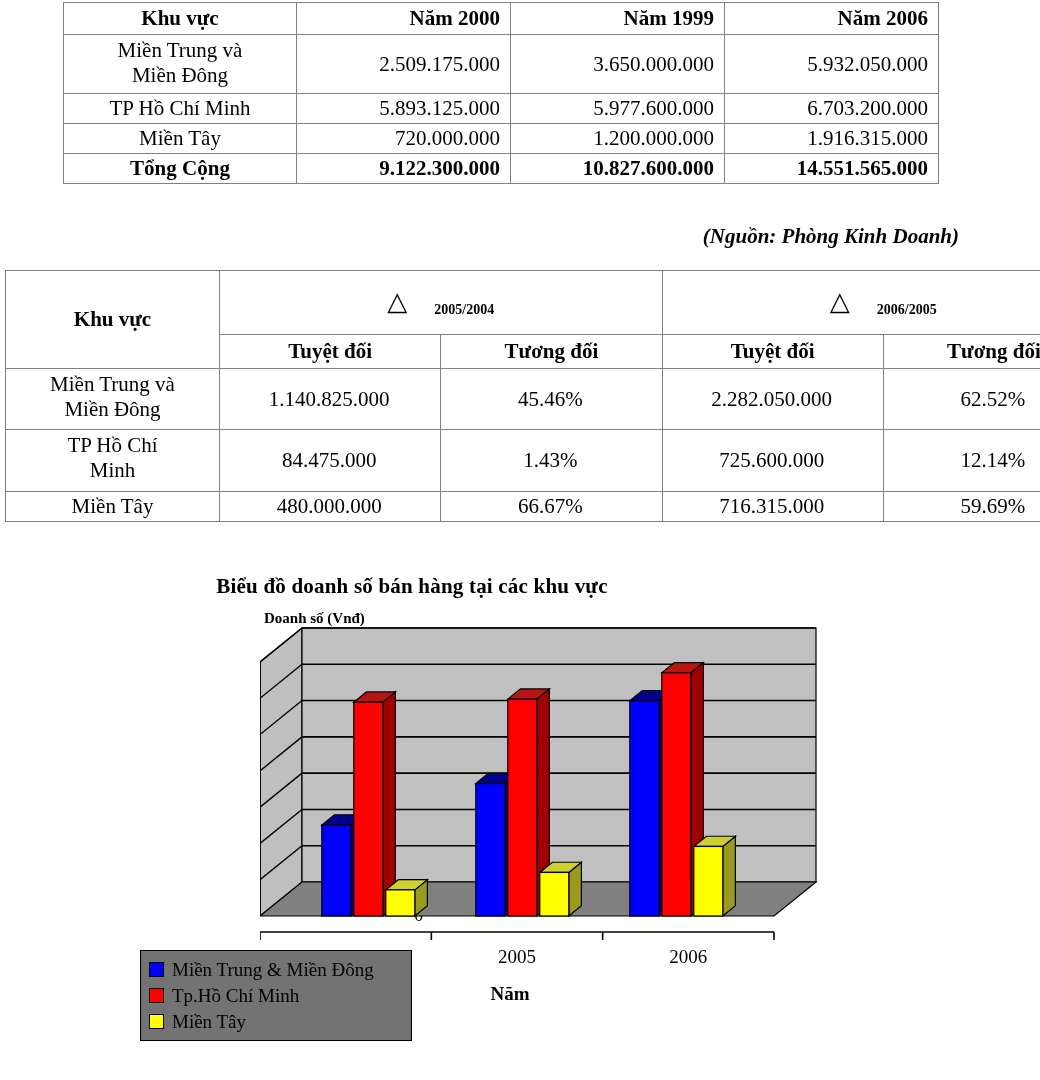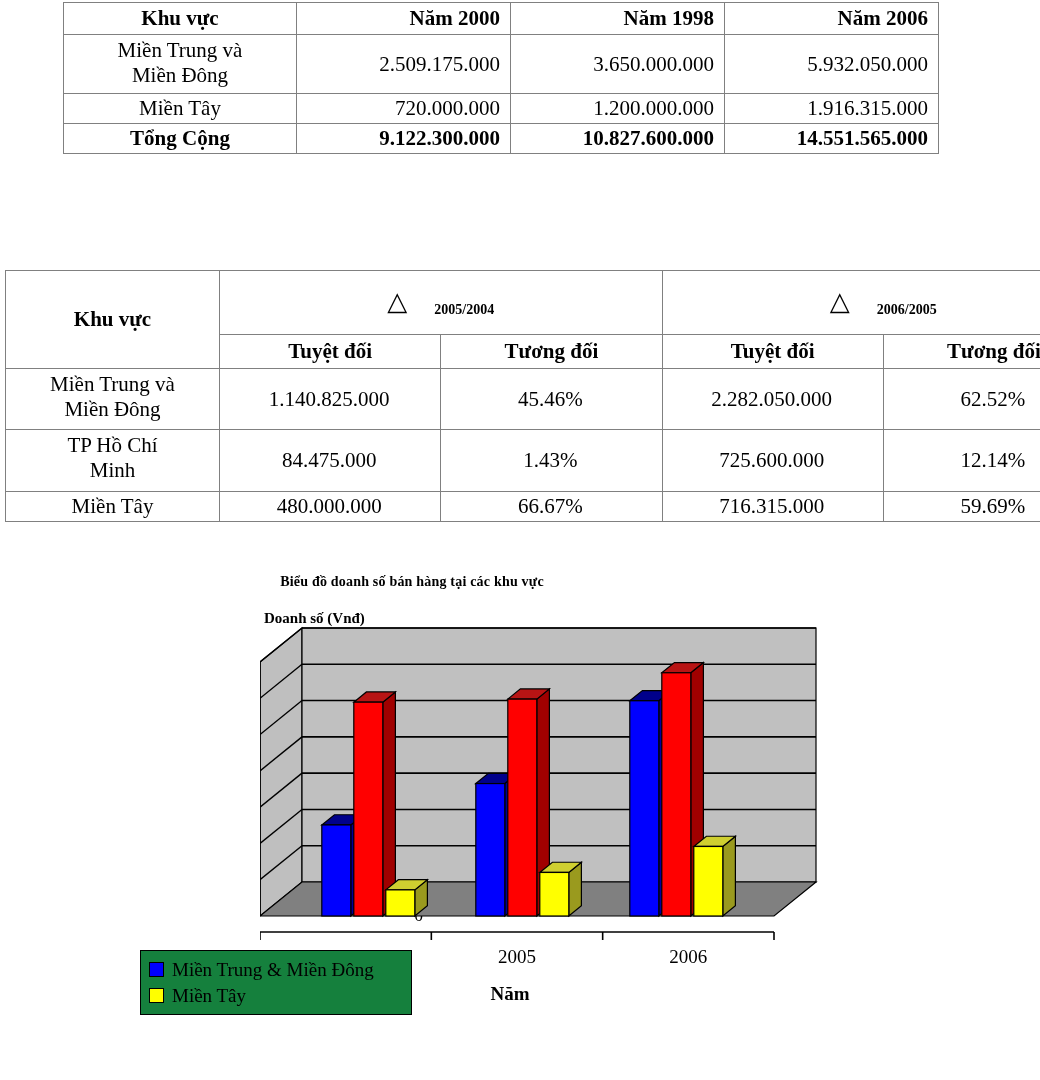--- a/index.html
+++ b/index.html
@@ -57,21 +57,21 @@
   #table2 th.sub { text-align: center; font-weight: bold; padding: 4px 4px; }
   #table2 th.rowhead { text-align: center; font-weight: bold; vertical-align: middle; }
   #table2 td.two-line { text-align: center; padding-top: 3px; padding-bottom: 8px; }
   .delta { font-size: 26px; font-weight: bold; line-height: 1; vertical-align: -1px; }
   .delta-sub { font-size: 14px; font-weight: bold; vertical-align: sub; letter-spacing: 0; margin-left: 27px; }
 
   
   #chart { position: absolute; left: 0; top: 560px; width: 1040px; height: 520px; }
   #chart-title {
     position: absolute; left: 0; top: 14px; width: 824px;
-    text-align: center; font-weight: bold; font-size: 14px;
+    text-align: center; font-weight: bold; font-size: 21px;
     letter-spacing: 0.2px;
   }
   #y-axis-title {
     position: absolute; left: 264px; top: 50px;
     font-weight: bold; font-size: 15px;
   }
   #x-axis-title {
     position: absolute; left: 0; top: 423px; width: 860px;
     text-align: center; font-weight: bold; font-size: 19px;
     padding-left: 160px;
@@ -88,21 +88,21 @@
     transform: translateY(-50%);
   }
   #ytick-layer { position: absolute; left: 255px; top: 60px; width: 168px; height: 320px; }
   #xtick-layer { position: absolute; left: 260px; top: 380px; width: 580px; height: 30px; }
   .xtick { position: absolute; font-size: 19px; transform: translateX(-50%); }
 
   
   #legend {
     position: absolute; left: 140px; top: 390px;
     border: 1px solid #000000;
-    background: #15803d;
+    background: #737373;
     padding: 5px 10px 6px 8px;
     width: 272px;
   }
   .legend-row { display: flex; align-items: center; height: 26px; }
   .swatch {
     width: 15px; height: 15px;
     border: 1px solid #000000;
     margin-right: 8px;
     flex: 0 0 auto;
   }
@@ -112,50 +112,57 @@
 <body>
 
 <div id="page">
 
   <div id="table1-wrap">
     <table class="doc" id="table1">
       <thead>
         <tr>
           <th class="c-region">Khu vực</th>
           <th class="c-num">Năm 2000</th>
-          <th class="c-num">Năm 1998</th>
+          <th class="c-num">Năm 1999</th>
           <th class="c-num">Năm 2006</th>
         </tr>
       </thead>
       <tbody>
         <tr>
           <td class="c-region two-line">
             <div>Miền Trung và</div>
             <div>Miền Đông</div>
           </td>
           <td class="c-num">2.509.175.000</td>
           <td class="c-num">3.650.000.000</td>
           <td class="c-num">5.932.050.000</td>
         </tr>
         <tr>
+          <td class="c-region">TP Hồ Chí Minh</td>
+          <td class="c-num">5.893.125.000</td>
+          <td class="c-num">5.977.600.000</td>
+          <td class="c-num">6.703.200.000</td>
+        </tr>
+        <tr>
           <td class="c-region">Miền Tây</td>
           <td class="c-num">720.000.000</td>
           <td class="c-num">1.200.000.000</td>
           <td class="c-num">1.916.315.000</td>
         </tr>
         <tr class="total">
           <td class="c-region">Tổng Cộng</td>
           <td class="c-num">9.122.300.000</td>
           <td class="c-num">10.827.600.000</td>
           <td class="c-num">14.551.565.000</td>
         </tr>
       </tbody>
     </table>
   </div>
 
+  <div id="source-note">(Nguồn: Phòng Kinh Doanh)</div>
 
   <div id="table2-wrap">
     <table class="doc" id="table2">
       <thead>
         <tr>
           <th class="t2-region rowhead" rowspan="2">Khu vực</th>
           <th class="grp" colspan="2">
             <span class="delta">△</span><span class="delta-sub">2005/2004</span>
           </th>
           <th class="grp" colspan="2">
@@ -302,19 +309,23 @@
       </div>
 
     <div id="x-axis-title">Năm</div>
 
     <div id="legend">
         <div class="legend-row">
           <span class="swatch" style="background: rgb(0, 0, 255);"></span>
           <span class="legend-label">Miền Trung &amp; Miền Đông</span>
         </div>
         <div class="legend-row">
+          <span class="swatch" style="background: rgb(255, 0, 0);"></span>
+          <span class="legend-label">Tp.Hồ Chí Minh</span>
+        </div>
+        <div class="legend-row">
           <span class="swatch" style="background: rgb(255, 255, 0);"></span>
           <span class="legend-label">Miền Tây</span>
         </div>
       </div>
   </div>
 
 </div>
 
 </body></html>

